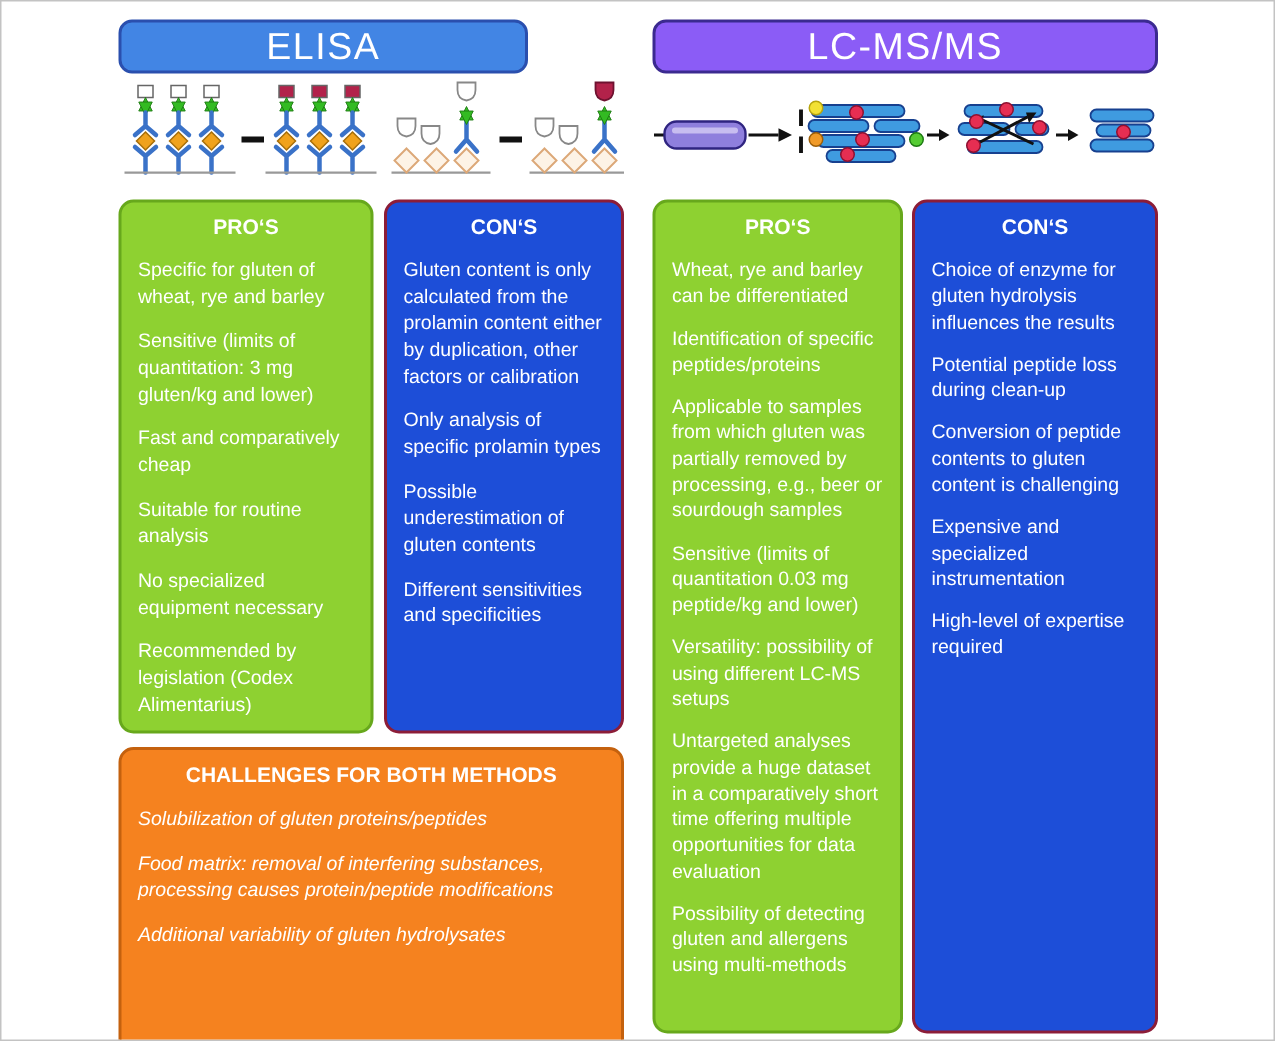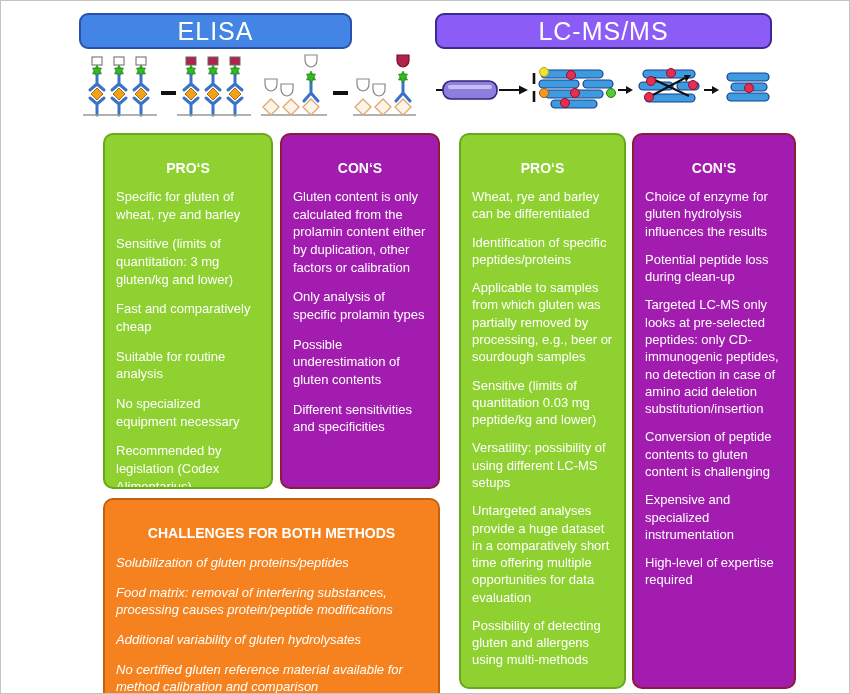--- a/index.html
+++ b/index.html
@@ -16,27 +16,27 @@
   }
   #elisa-header { left:78px;  width:273px; background:#4285e4; border-color:#2a4fae; }
   #lcms-header  { left:434px; width:337px; background:#8b5cf6; border-color:#3b2a90; }
 
   .diagram { position:absolute; top:52px; height:72px; }
   #elisa-diagram { left:80px;  width:335px; }
   #lcms-diagram  { left:434px; width:336px; }
 
   .panel {
     position:absolute; border-radius:10px; border:2px solid; color:#fff;
-    box-sizing:border-box; padding:23px 11px 8px; overflow:hidden;margin-left:24px;
+    box-sizing:border-box; padding:6px 11px 8px; overflow:hidden;
   }
   .panel h3 { text-align:center; font-size:14px; font-weight:bold; margin:2px 0 12px; }
   .panel p  { font-size:13px; line-height:1.36; margin:0 0 12px; }
   .panel.dense p { margin:0 0 11px; line-height:1.33; }
   .green  { background:#8ed131; border-color:#67a81c; }
-  .red    { background:#a21caf; border-color:#8c1d38; }
+  .red    { background:#1d4ed8; border-color:#8c1d38; }
   .orange { background:#f5821f; border-color:#c4610e; }
 
   #elisa-pros { left:78px;  top:132px; width:170px; height:356px; }
   #elisa-cons { left:255px; top:132px; width:160px; height:356px; }
   #lcms-pros  { left:434px; top:132px; width:167px; height:556px; }
   #lcms-cons  { left:607px; top:132px; width:164px; height:556px; }
   #challenges { left:78px;  top:497px; width:337px; height:213px; }
   #challenges h3 { margin-bottom:13px; font-size:14px; }
   #challenges p  { margin-bottom:12px;font-style:italic; }
 </style>
@@ -211,27 +211,25 @@
     <p>Sensitive (limits of quantitation 0.03 mg peptide/kg and lower)</p>
     <p>Versatility: possibility of using different LC-MS setups</p>
     <p>Untargeted analyses provide a huge dataset in a comparatively short time offering multiple opportunities for data evaluation</p>
     <p>Possibility of detecting gluten and allergens using multi-methods</p>
   </div>
 
   <div class="panel red dense" id="lcms-cons">
     <h3>CON‘S</h3>
     <p>Choice of enzyme for gluten hydrolysis influences the results</p>
     <p>Potential peptide loss during clean-up</p>
-    <p>Targeted LC-MS only looks at pre-selected peptides: only CD-immunogenic peptides, no detection in case of amino acid deletion substitution/insertion</p>
     <p>Conversion of peptide contents to gluten content is challenging</p>
     <p>Expensive and specialized instrumentation</p>
     <p>High-level of expertise required</p>
   </div>
 
   <div class="panel orange" id="challenges">
     <h3>CHALLENGES FOR BOTH METHODS</h3>
     <p>Solubilization of gluten proteins/peptides</p>
     <p>Food matrix: removal of interfering substances, processing causes protein/peptide modifications</p>
     <p>Additional variability of gluten hydrolysates</p>
-    <p>No certified gluten reference material available for method calibration and comparison</p>
   </div>
 
 </div>
 
 </body></html>

